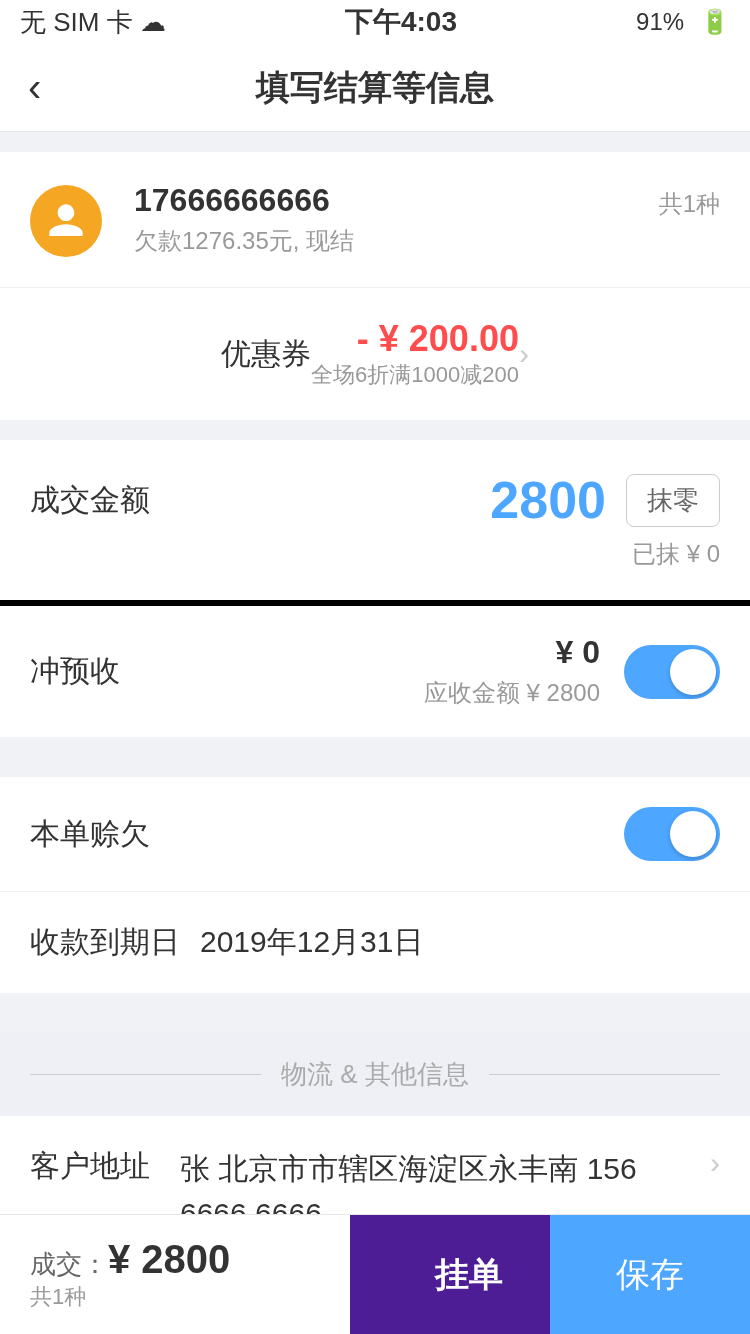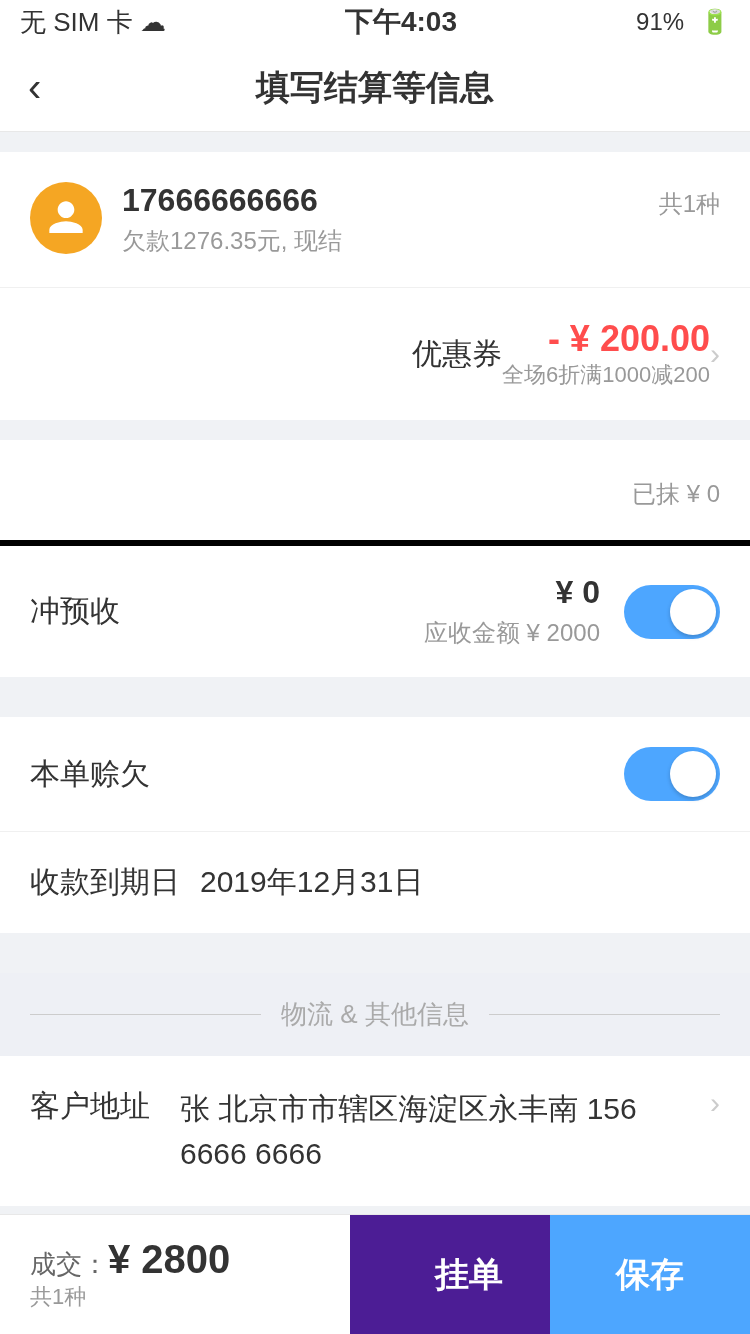--- a/index.html
+++ b/index.html
@@ -59,22 +59,22 @@
     }
 
     
     .customer-row {
       display: flex;
       align-items: flex-start;
       justify-content: space-between;
     }
     .customer-left {
       display: flex;
-      align-items: flex-start;
-      gap: 20px;
+      align-items: flex-end;
+      gap: 32px;
     }
     .avatar {
       width: 72px;
       height: 72px;
       border-radius: 50%;
       background: #f5a623;
       display: flex;
       align-items: center;
       justify-content: center;
       flex-shrink: 0;
@@ -88,21 +88,21 @@
     .customer-phone { font-size: 32px; font-weight: 600; color: #333; }
     .customer-debt { font-size: 24px; color: #999; margin-top: 6px; }
     .customer-right { display: flex; flex-direction: column; align-items: flex-end; }
     .total-price { font-size: 32px; font-weight: 600; color: #333; }
     .total-count { font-size: 24px; color: #999; margin-top: 6px; }
 
     
     .coupon-row {
       display: flex;
       align-items: center;
-      justify-content: flex-end;
+      justify-content: center;
       padding: 30px 30px;
       background: #fff;
       border-top: 1px solid #f0f0f0;
     }
     .coupon-label { font-size: 30px; color: #333; }
     .coupon-discount { font-size: 36px; font-weight: 700; color: #ff4d4d; }
     .coupon-desc { font-size: 22px; color: #999; text-align: right; }
     .coupon-detail { display: flex; flex-direction: column; align-items: flex-end; }
     .chevron-icon { color: #ccc; font-size: 30px; }
 
@@ -257,21 +257,21 @@
       padding-left: 38px;
     }
     .bottom-save-btn {
       width: 200px;
       height: 120px;
       background: #4da6ff;
       display: flex;
       align-items: center;
       justify-content: center;
       font-size: 34px;
-      font-weight: 700;
+      font-weight: 400;
       color: #fff;
       cursor: pointer;
     }
   </style>
 </head>
 <body>
 
 <div class="status-bar">
   <div class="status-left">
     <span>无 SIM 卡 ☁</span>
@@ -312,29 +312,36 @@
   <div class="coupon-detail">
     <span class="coupon-discount">- ¥ 200.00</span>
     <span class="coupon-desc">全场6折满1000减200</span>
   </div>
   <span class="chevron-icon">›</span>
 </div>
 
 <div class="section-divider"></div>
 
 <div class="amount-section">
+  <div class="amount-row">
+    <span class="amount-label">成交金额</span>
+    <div class="amount-right">
+      <span class="amount-value">2800</span>
+      <button class="round-btn">抹零</button>
+    </div>
+  </div>
   <div class="amount-sub">已抹  ¥ 0</div>
 </div>
 
 <div class="prepay-section">
   <span class="prepay-label">冲预收</span>
   <div style="display:flex;align-items:center;gap:24px;">
     <div class="prepay-right">
       <span class="prepay-amount">¥ 0</span>
-      <span class="prepay-receivable">应收金额 ¥ 2000</span>
+      <span class="prepay-receivable">应收金额 ¥ 2800</span>
     </div>
     <div class="toggle">
       <div class="toggle-knob"></div>
     </div>
   </div>
 </div>
 
 <div class="section-divider"></div>
 
 <div class="credit-section">

